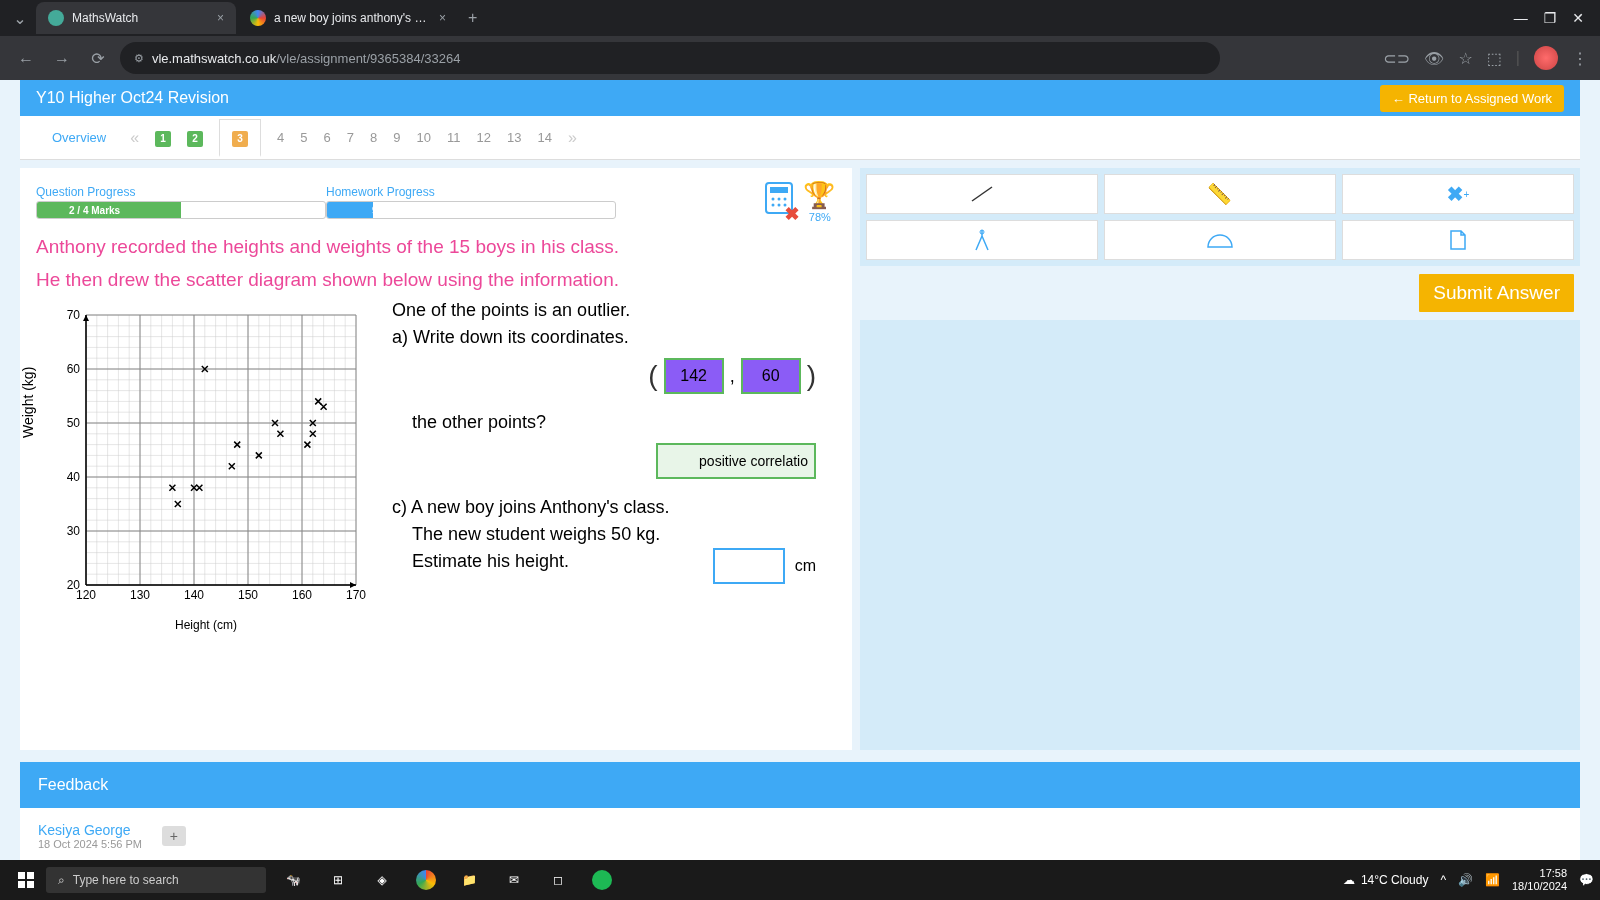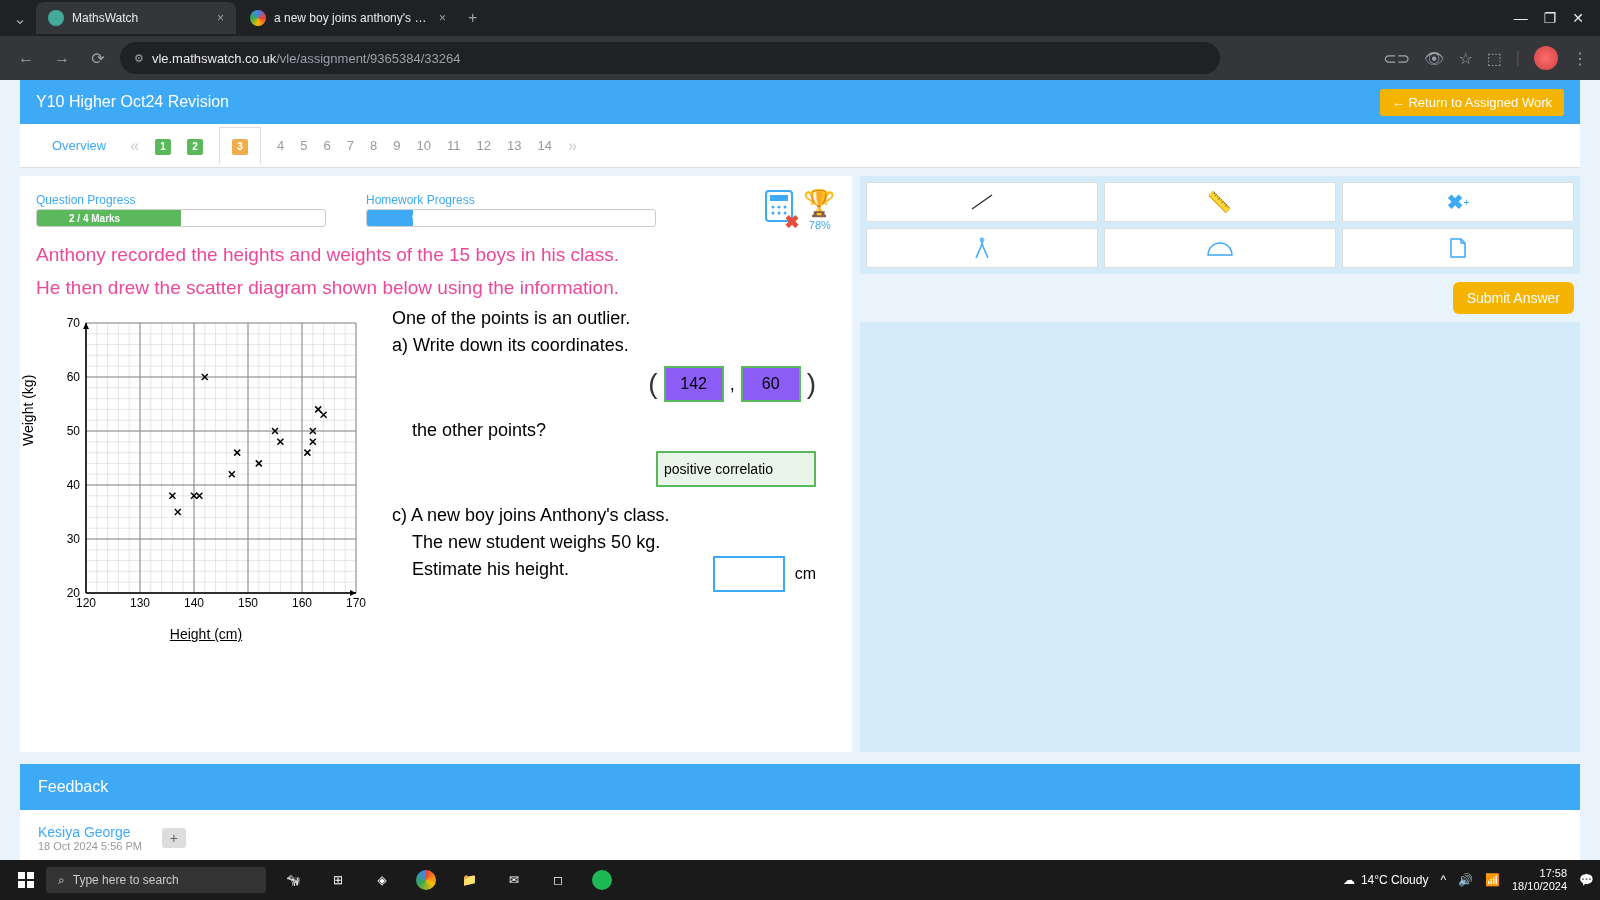--- a/index.html
+++ b/index.html
@@ -22,38 +22,38 @@
 .url-bar { flex: 1; background: #202124; border-radius: 20px; height: 32px; display: flex; align-items: center; padding: 0 14px; color: #9aa0a6; font-size: 13px; max-width: 1100px; }
 .url-bar .site-icon { margin-right: 8px; font-size: 11px; }
 .url-text { color: #e8eaed; }
 .url-path { color: #9aa0a6; }
 .bar-icons { margin-left: auto; display: flex; gap: 14px; align-items: center; color: #9aa0a6; }
 .bar-icons .ico { cursor: pointer; }
 .profile { width: 24px; height: 24px; border-radius: 50%; background: radial-gradient(circle, #ff6b6b, #c44); }
 
 
 .page { background: #e8f3fb; height: 820px; overflow: hidden; }
-.header-bar { background: #3ea9f5; height: 44px; display: flex; align-items: center; padding: 0 16px; color: #fff; margin: 0 20px; }
+.header-bar { background: #3ea9f5; height: 36px; display: flex; align-items: center; padding: 0 16px; color: #fff; margin: 0 20px; }
 .header-title { font-size: 16px; }
 .return-btn { margin-left: auto; background: #f5b401; color: #fff; padding: 6px 12px; border-radius: 3px; font-size: 13px; cursor: pointer; }
 
 .tab-strip { background: #fff; height: 44px; display: flex; align-items: center; padding: 0 16px; margin: 0 20px; border-bottom: 1px solid #ddd; }
 .overview { color: #3ea9f5; font-size: 13px; padding: 0 16px; cursor: pointer; }
 .qnav-arrow { color: #ccc; padding: 0 8px; cursor: pointer; }
 .qnum { width: 40px; text-align: center; color: #999; font-size: 13px; margin: 0 8px; cursor: pointer; position: relative; }
 .qnum .box { display: inline-block; width: 16px; height: 16px; line-height: 16px; border-radius: 2px; color: #fff; font-size: 10px; font-weight: bold; }
 .qnum.done .box { background: #5cb85c; }
 .qnum.current .box { background: #f0ad4e; }
 .qnum.current { border: 1px solid #ddd; border-bottom: 2px solid #fff; padding: 10px 12px; margin-bottom: -1px; }
 
 .content-area { display: flex; margin: 8px 20px; gap: 8px; }
 .question-panel { flex: 1; background: #fff; padding: 12px 16px; }
 .tools-panel { width: 720px; }
 
-.progress-row { display: flex; gap: 40px; align-items: center; margin-bottom: 12px; }
+.progress-row { display: flex; align-items: center; margin-bottom: 12px; }
 .prog-group { }
 .prog-label { color: #3ea9f5; font-size: 12px; margin-bottom: 2px; }
 .prog-bar { width: 290px; height: 18px; border: 1px solid #ccc; border-radius: 3px; position: relative; background: #fff; overflow: hidden; }
 .prog-fill { height: 100%; background: #5cb85c; }
 .prog-fill.hw { background: #3ea9f5; }
 .prog-text { position: absolute; left: 50%; top: 50%; transform: translate(-50%, -50%); color: #fff; font-size: 10px; font-weight: bold; }
 .prog-text.left { left: 20%; }
 .icon-group { display: flex; gap: 8px; align-items: center; margin-left: auto; }
 .trophy { color: #f5b401; font-size: 26px; text-align: center; }
 .trophy-pct { color: #3ea9f5; font-size: 11px; text-align: center; }
@@ -61,35 +61,35 @@
 .q-text { font-size: 19px; color: #ec4899; margin-bottom: 8px; line-height: 1.3; }
 
 .q-body { display: flex; gap: 16px; }
 .chart-col { width: 340px; }
 .ans-col { flex: 1; font-size: 18px; color: #000; }
 .ans-col p { margin-bottom: 6px; }
 .input-row { display: flex; align-items: center; gap: 6px; margin: 10px 0 18px; justify-content: flex-end; padding-right: 20px; }
 .paren { font-size: 28px; color: #333; }
 .ans-input { width: 60px; height: 36px; border: 2px solid #5cb85c; background: #8b5cf6; text-align: center; font-size: 16px; }
 .ans-input.blue { border-color: #3ea9f5; background: #fff; width: 72px; }
-.ans-wide { width: 160px; height: 36px; border: 2px solid #5cb85c; background: #e8f5e8; text-align: left; font-size: 14px; padding: 0 6px; }
+.ans-wide { width: 160px; height: 36px; border: 2px solid #5cb85c; background: #e8f5e8; text-align: right; font-size: 14px; padding: 0 6px; }
 .unit { font-size: 16px; margin-left: 4px; }
 
 
 .scatter { position: relative; width: 330px; height: 320px; }
 .scatter svg { width: 100%; height: 100%; }
 .axis-label-y { position: absolute; left: -8px; top: 50%; transform: rotate(-90deg) translateX(30px); transform-origin: left; font-size: 14px; }
-.axis-label-x { text-align: center; font-size: 14px; margin-top: -2px; text-decoration: underline; }
+.axis-label-x { text-align: center; font-size: 12px; margin-top: -2px; }
 .scatter text { font-size: 12px; }
 
 
 .tool-grid { display: flex; flex-wrap: wrap; gap: 6px; background: #d4ebf9; padding: 6px; }
 .tool-btn { flex: 1 1 calc(33% - 6px); height: 40px; background: #fff; border: 1px solid #ddd; display: flex; align-items: center; justify-content: center; cursor: pointer; color: #3ea9f5; font-size: 20px; }
 .tool-canvas { background: #d4ebf9; height: 430px; }
-.submit-btn { background: #f5b401; color: #fff; padding: 8px 14px; border-radius: 6px; font-size: 14px; cursor: pointer; float: right; margin: 8px 6px; }
+.submit-btn { background: #f5b401; color: #fff; padding: 8px 14px; border-radius: 1px; font-size: 19px; cursor: pointer; float: right; margin: 8px 6px; }
 
 
 .feedback-bar { background: #3ea9f5; color: #fff; padding: 14px 18px; margin: 12px 20px 0; font-size: 16px; }
 .feedback-body { background: #fff; margin: 0 20px; padding: 14px 18px; display: flex; align-items: center; gap: 20px; }
 .fb-user { color: #3ea9f5; font-size: 14px; }
 .fb-date { color: #999; font-size: 11px; }
 .fb-input { flex: 1; border: 1px solid #ccc; padding: 10px; font-size: 13px; color: #999; }
 .fb-add { background: #ddd; width: 24px; height: 20px; border-radius: 3px; display: flex; align-items: center; justify-content: center; font-size: 14px; cursor: pointer; color: #666; }
 
 

